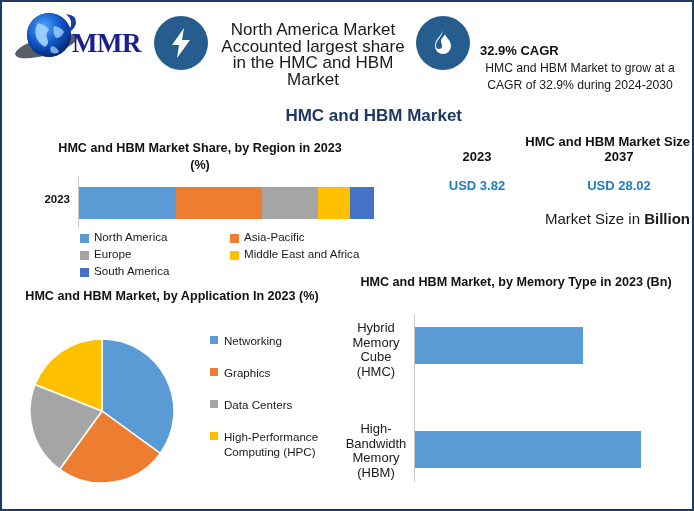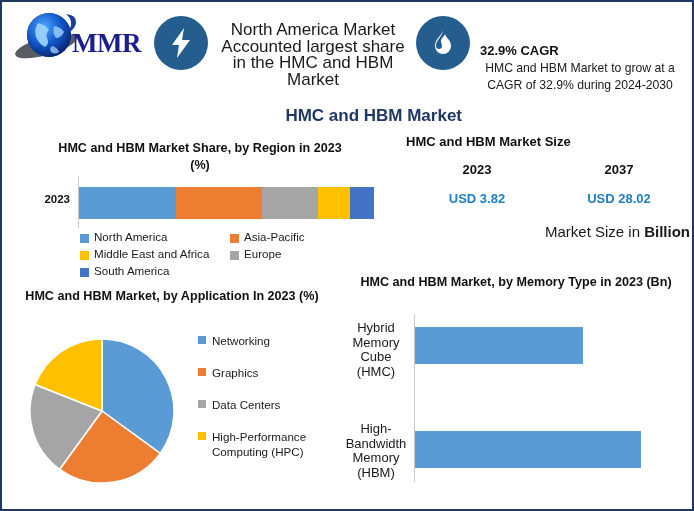--- a/index.html
+++ b/index.html
@@ -88,40 +88,39 @@
   .lg-item {
     display: flex; align-items: flex-end;
     width: 50%; height: 17px;
     font-size: 11.6px; color: #1a1a1a;
   }
   .lg-swatch { width: 9px; height: 9px; margin-right: 5px; flex: 0 0 9px; }
 
   
   #size-block { position: absolute; left: 404px; top: 132px; width: 284px; }
   #size-title {
-    text-align: left; font-size: 13px; font-weight: bold; color: #111;
-    margin-bottom: 13px;
+    text-align: right; font-size: 13px; font-weight: bold; color: #111;
   }
   .size-row { display: flex; }
   .size-col { width: 50%; text-align: center; }
   .size-year { font-size: 13px; font-weight: bold; color: #111; }
   .size-val { font-size: 13px; font-weight: bold; color: #1f7ec4; margin-top: 14px; }
   #size-foot {
     text-align: right; font-size: 15px; color: #1a1a1a; margin-top: 17px;
   }
   #size-foot b { font-weight: bold; }
 
   
   #pie-chart { position: absolute; left: 0px; top: 286px; width: 340px; height: 220px; }
   #pie-title {
     position: absolute; left: 20px; top: 0; width: 300px; text-align: center;
     font-size: 12.6px; font-weight: bold; color: #111; line-height: 17px;
   }
   #pie-svg { position: absolute; left: 27px; top: 50px; }
-  #pie-legend { position: absolute; left: 196px; top: 45px; width: 142px; }
+  #pie-legend { position: absolute; left: 208px; top: 45px; width: 142px; }
   .pie-lg-item {
     display: flex; align-items: flex-start;
     margin-bottom: 17px; font-size: 11.6px; color: #1a1a1a; line-height: 15px;
   }
   .pie-lg-swatch { width: 8px; height: 8px; margin-right: 6px; margin-top: 3px; flex: 0 0 8px; }
 
   
   #mem-chart { position: absolute; left: 334px; top: 272px; width: 356px; height: 232px; }
   #mem-title {
     position: absolute; left: 20px; top: 0; width: 320px; text-align: center;
@@ -202,26 +201,26 @@
     <div id="region-legend">
         <div class="lg-item">
           <span class="lg-swatch" style="background: rgb(91, 155, 213);"></span>
           <span>North America</span>
         </div>
         <div class="lg-item">
           <span class="lg-swatch" style="background: rgb(237, 125, 49);"></span>
           <span>Asia-Pacific</span>
         </div>
         <div class="lg-item">
+          <span class="lg-swatch" style="background: rgb(165, 165, 165);"></span>
+          <span>Europe</span>
+        </div>
+        <div class="lg-item">
           <span class="lg-swatch" style="background: rgb(255, 192, 0);"></span>
           <span>Middle East and Africa</span>
-        </div>
-        <div class="lg-item">
-          <span class="lg-swatch" style="background: rgb(165, 165, 165);"></span>
-          <span>Europe</span>
         </div>
         <div class="lg-item">
           <span class="lg-swatch" style="background: rgb(68, 114, 196);"></span>
           <span>South America</span>
         </div>
       </div>
   </div>
 
   <div id="size-block">
     <div id="size-title">HMC and HBM Market Size</div>

